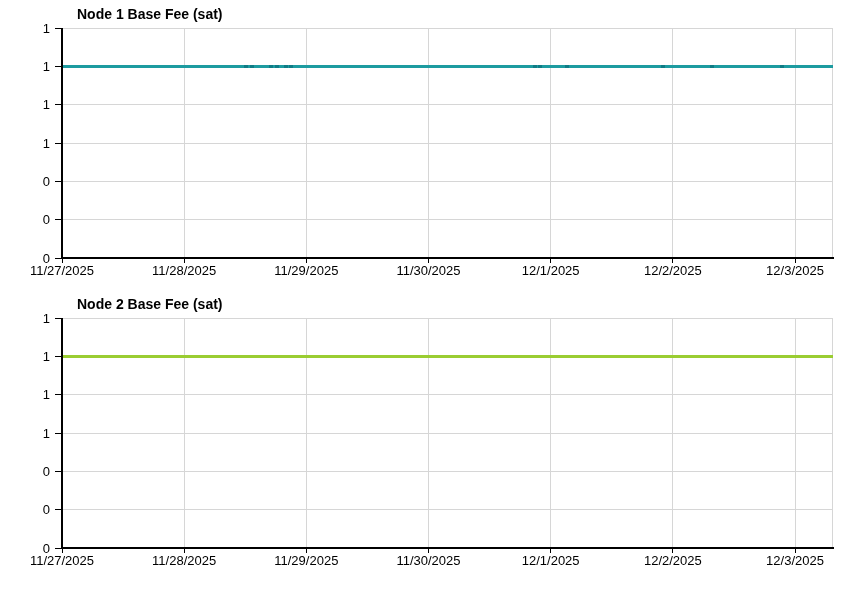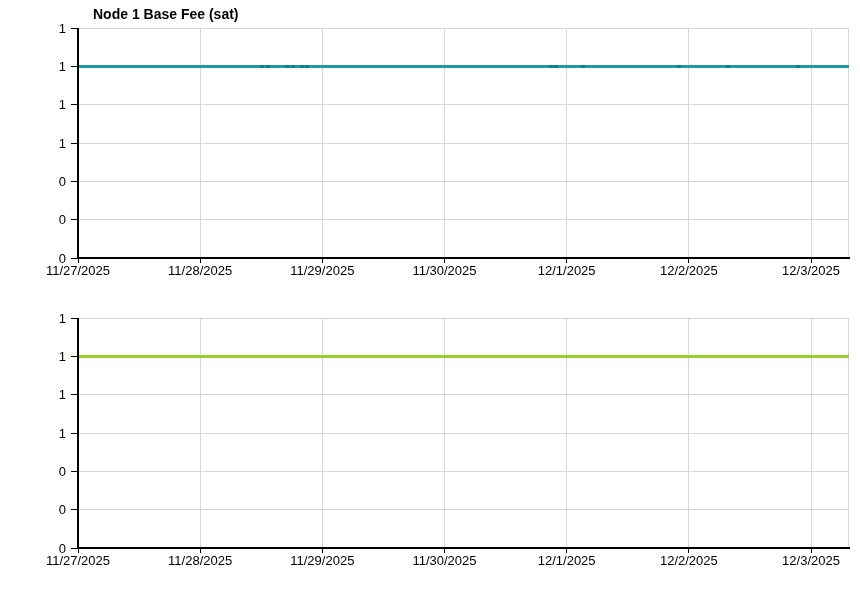--- a/index.html
+++ b/index.html
@@ -4,21 +4,21 @@
 <style>
   html, body { margin: 0; padding: 0; }
   body { font-family: "Liberation Sans", sans-serif; }
   .canvas {
     position: relative;
     width: 860px;
     height: 600px;
     background: #ffffff;
     overflow: hidden;
   }
-  .chart { position: absolute; left: 16px; width: 788px; height: 290px; }
+  .chart { position: absolute; left: 0; width: 788px; height: 290px; }
   .chart-title {
     position: absolute;
     left: 77px;
     top: 0;
     margin: 0;
     font-size: 14px;
     font-weight: bold;
     color: #000000;
     white-space: nowrap;
   }
@@ -118,20 +118,21 @@
         <div class="data-point-marker" style="left: 503.005px; top: 36.8333px; background: rgb(15, 124, 134);"></div>
         <div class="data-point-marker" style="left: 598.609px; top: 36.8333px; background: rgb(15, 124, 134);"></div>
         <div class="data-point-marker" style="left: 647.953px; top: 36.8333px; background: rgb(15, 124, 134);"></div>
         <div class="data-point-marker" style="left: 718.114px; top: 36.8333px; background: rgb(15, 124, 134);"></div>
         <div class="axis-y" style="background: rgb(0, 0, 0);"></div>
         <div class="axis-x" style="background: rgb(0, 0, 0);"></div>
       </div>
   </section>
 
   <section class="chart" style="top:296px;">
+    <h2 class="chart-title">Node 2 Base Fee (sat)</h2>
     <div class="plot">
         <div class="gridline-h" style="top: -0.5px; background: rgb(214, 214, 214);"></div>
         <div class="gridline-h" style="top: 37.8333px; background: rgb(214, 214, 214);"></div>
         <div class="gridline-h" style="top: 76.1667px; background: rgb(214, 214, 214);"></div>
         <div class="gridline-h" style="top: 114.5px; background: rgb(214, 214, 214);"></div>
         <div class="gridline-h" style="top: 152.833px; background: rgb(214, 214, 214);"></div>
         <div class="gridline-h" style="top: 191.167px; background: rgb(214, 214, 214);"></div>
         <div class="gridline-v" style="left: 121.67px; background: rgb(214, 214, 214);"></div>
         <div class="gridline-v" style="left: 243.84px; background: rgb(214, 214, 214);"></div>
         <div class="gridline-v" style="left: 366.01px; background: rgb(214, 214, 214);"></div>

